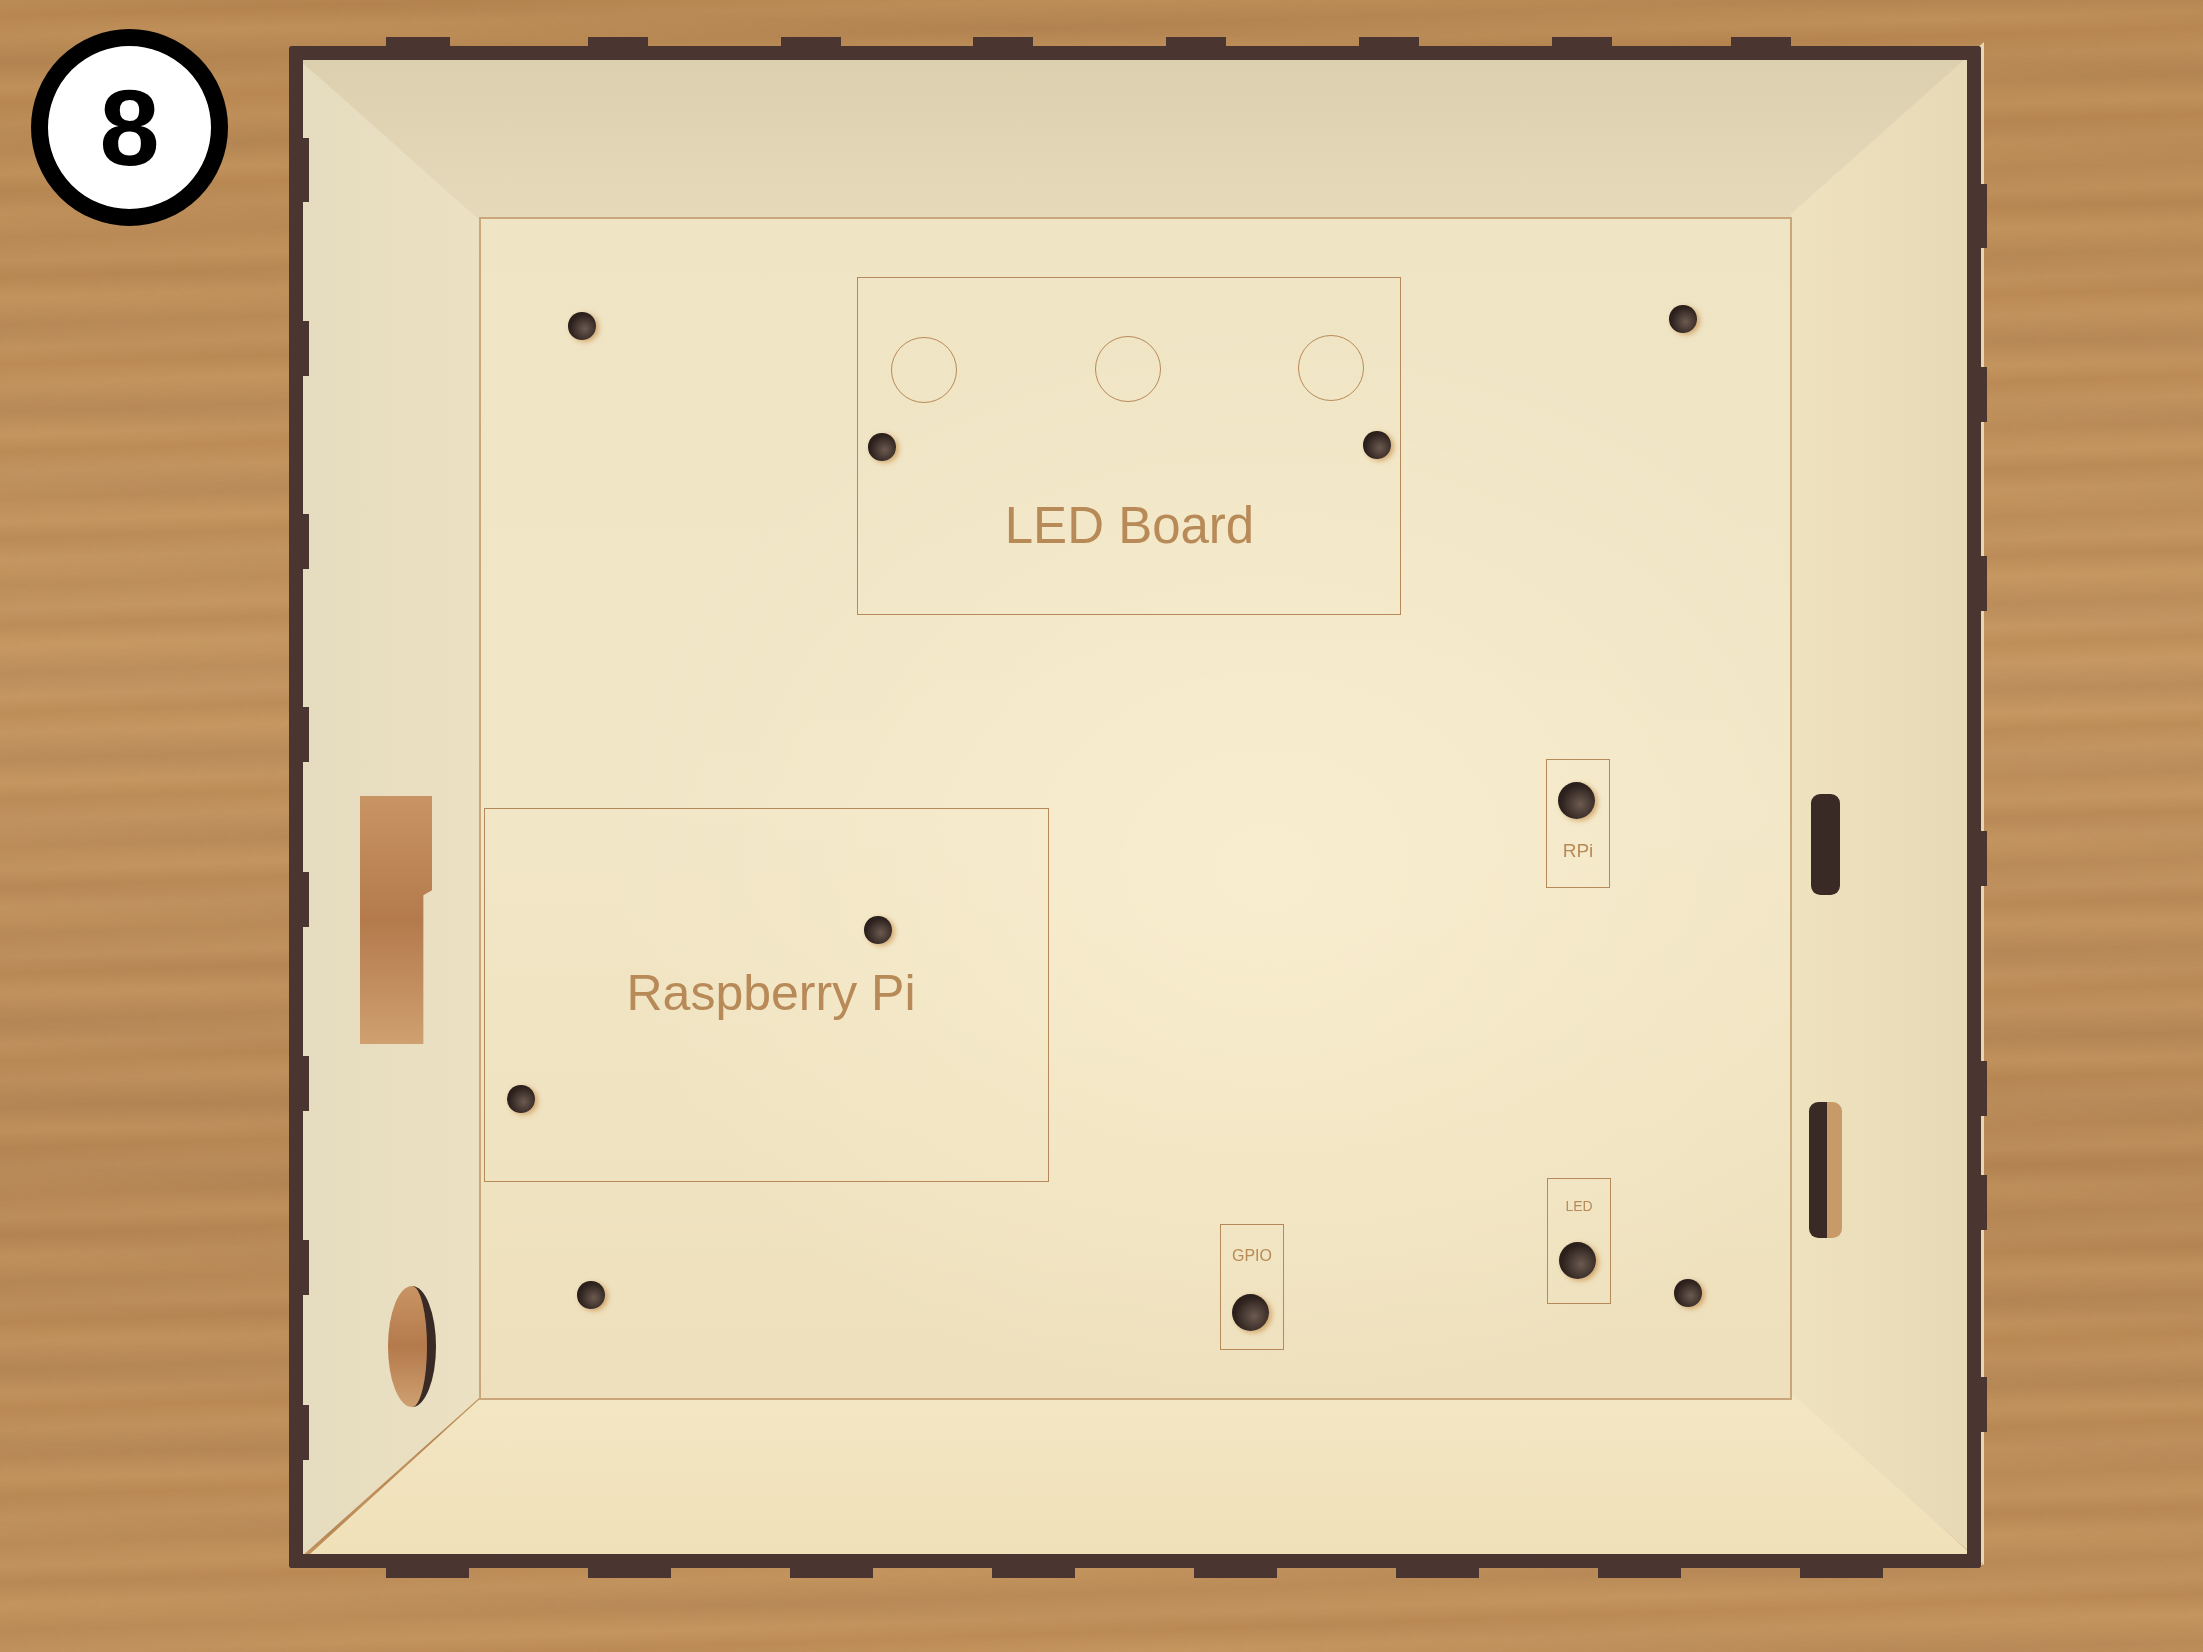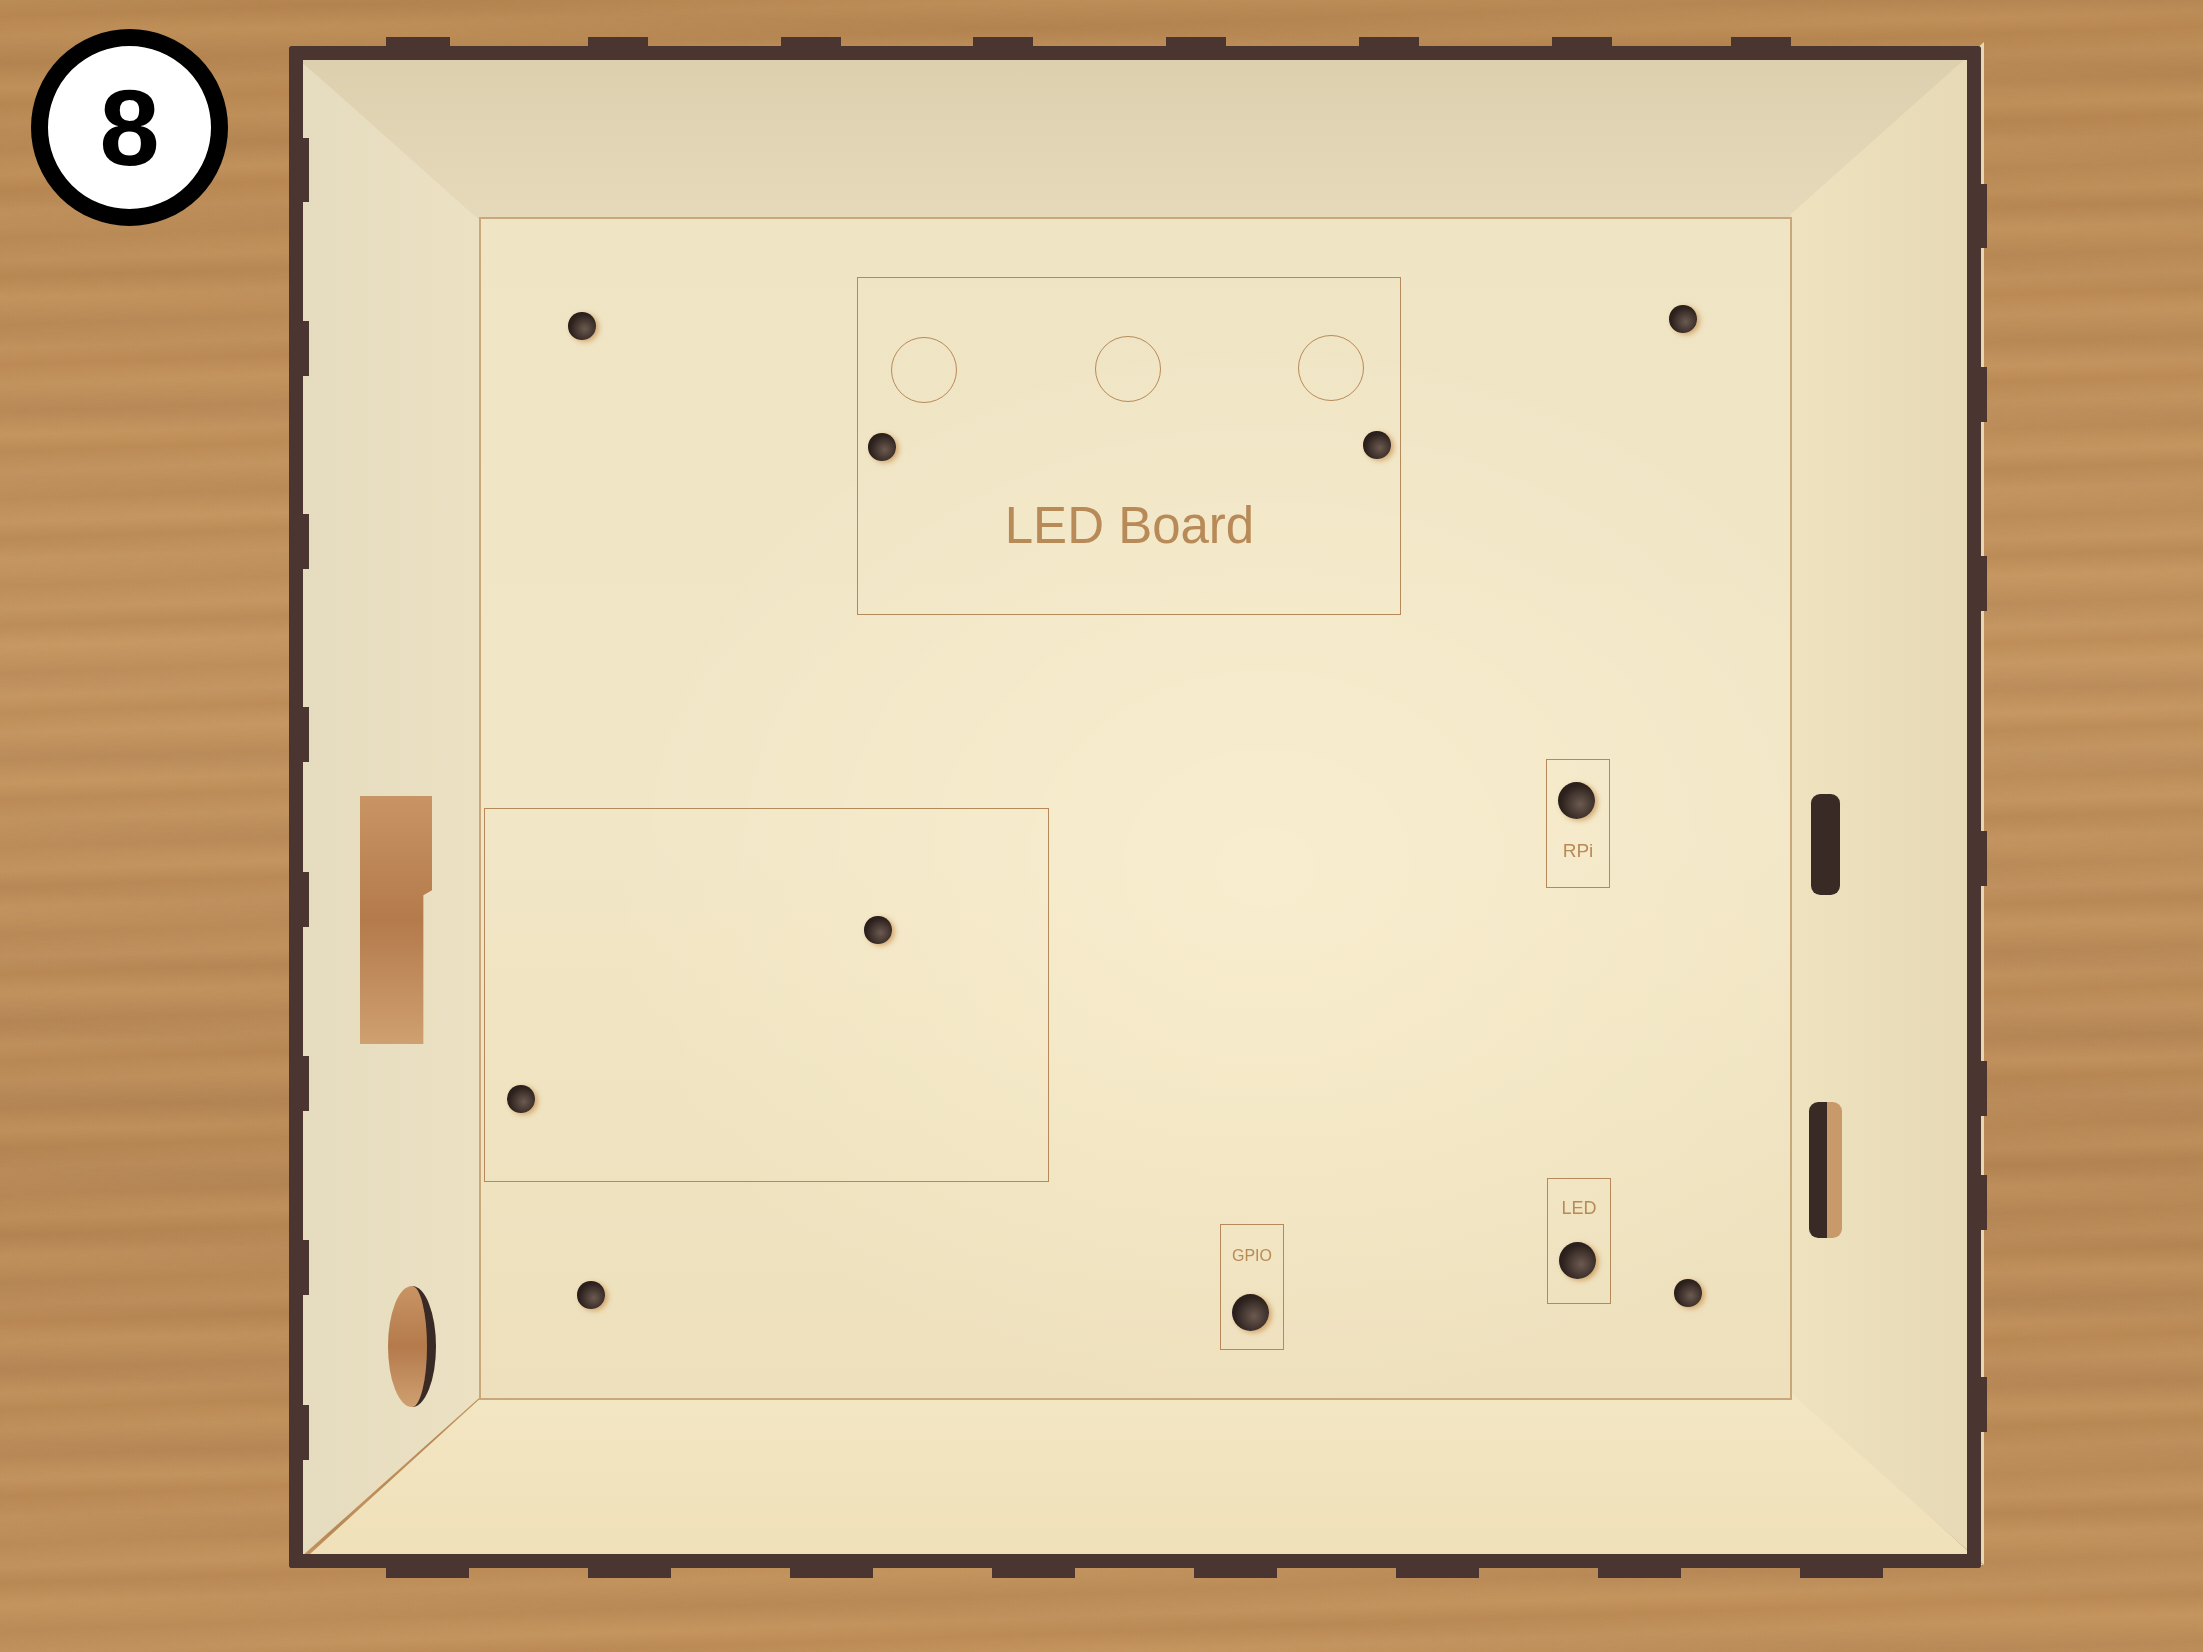--- a/index.html
+++ b/index.html
@@ -121,26 +121,27 @@
 
   <div class="floor"></div>
 
   <div class="engrave" style="left:857px;top:277px;width:544px;height:338px"></div>
   <div class="ring" style="left:891px;top:337px"></div>
   <div class="ring" style="left:1095px;top:336px"></div>
   <div class="ring" style="left:1298px;top:335px"></div>
   <div class="engrave-text" style="left:946px;top:496px;width:367px;font-size:51px">LED Board</div>
 
   <div class="engrave" style="left:484px;top:808px;width:565px;height:374px"></div>
+  <div class="engrave-text" style="left:569px;top:964px;width:404px;font-size:50px">Raspberry Pi</div>
 
   <div class="engrave" style="left:1546px;top:759px;width:64px;height:129px"></div>
   <div class="engrave-text" style="left:1546px;top:840px;width:64px;font-size:19px">RPi</div>
 
   <div class="engrave" style="left:1547px;top:1178px;width:64px;height:126px"></div>
-  <div class="engrave-text" style="left:1547px;top:1198px;width:64px;font-size:18px">LED</div>
+  <div class="engrave-text" style="left:1547px;top:1198px;width:64px;font-size:14px">LED</div>
 
   <div class="engrave" style="left:1220px;top:1224px;width:64px;height:126px"></div>
   <div class="engrave-text" style="left:1220px;top:1247px;width:64px;font-size:16px">GPIO</div>
 
   <div class="hole" style="left:568px;top:312px"></div>
   <div class="hole" style="left:1669px;top:305px"></div>
   <div class="hole" style="left:868px;top:433px"></div>
   <div class="hole" style="left:1363px;top:431px"></div>
   <div class="hole" style="left:864px;top:916px"></div>
   <div class="hole" style="left:507px;top:1085px"></div>

